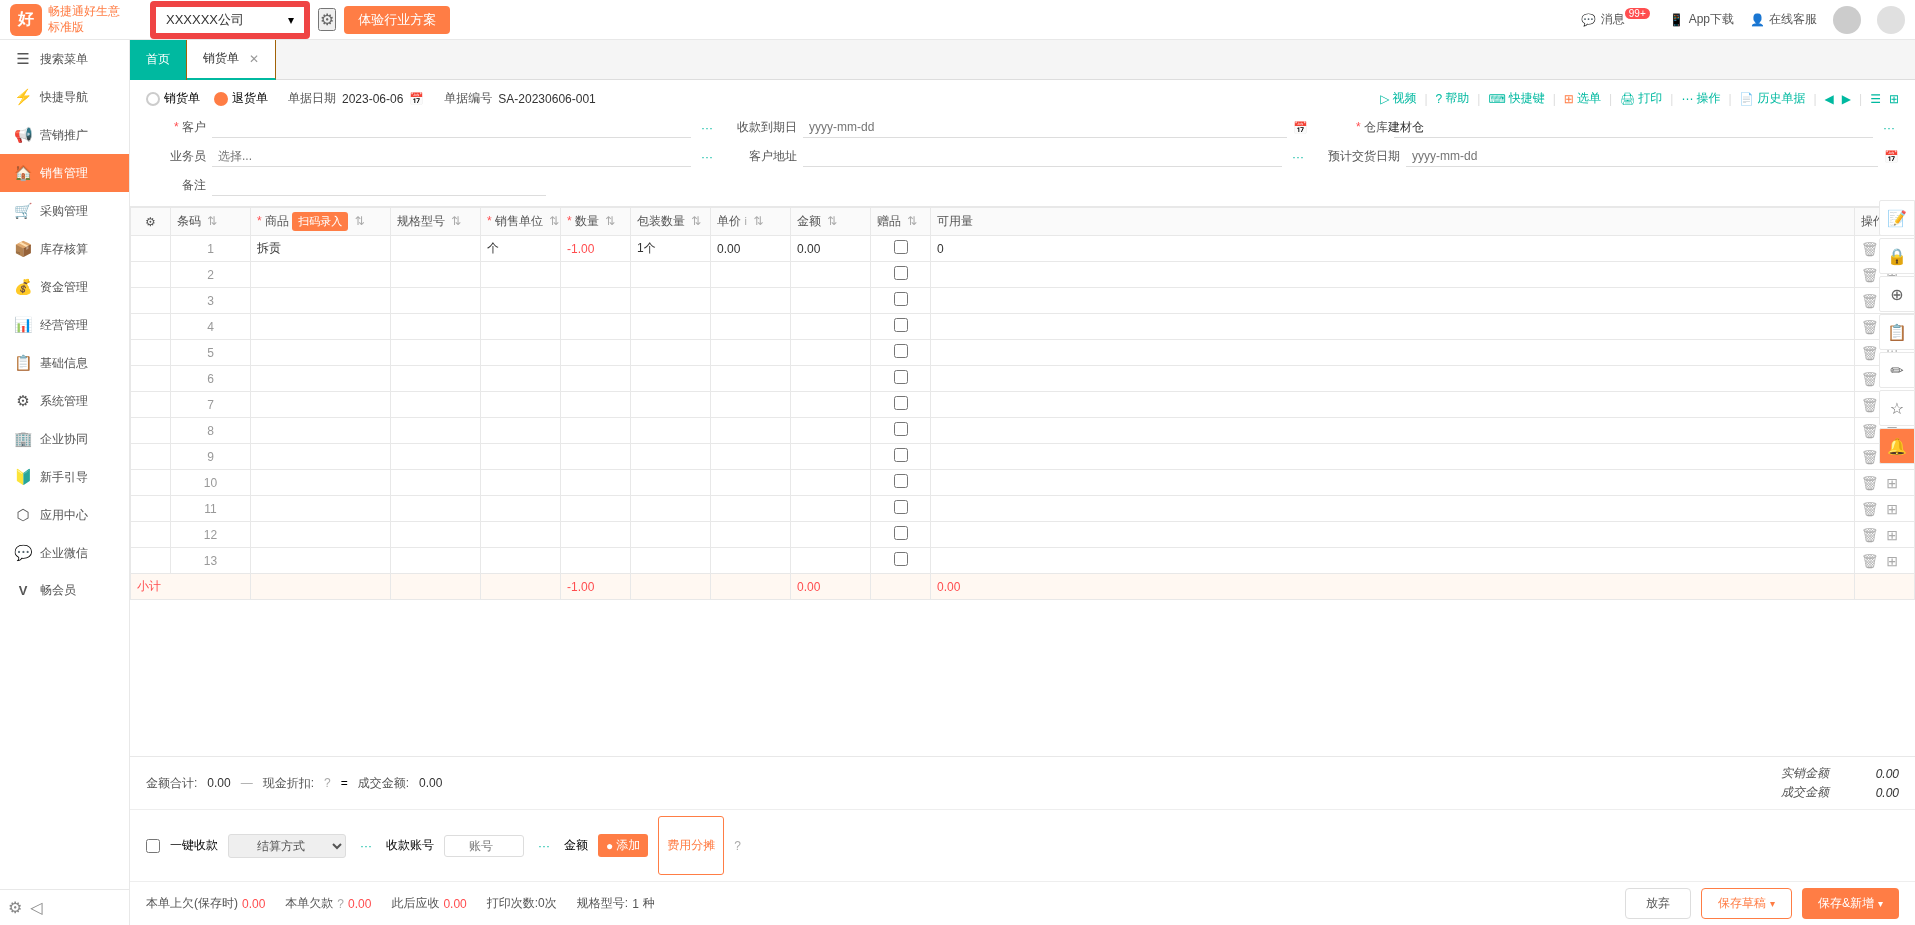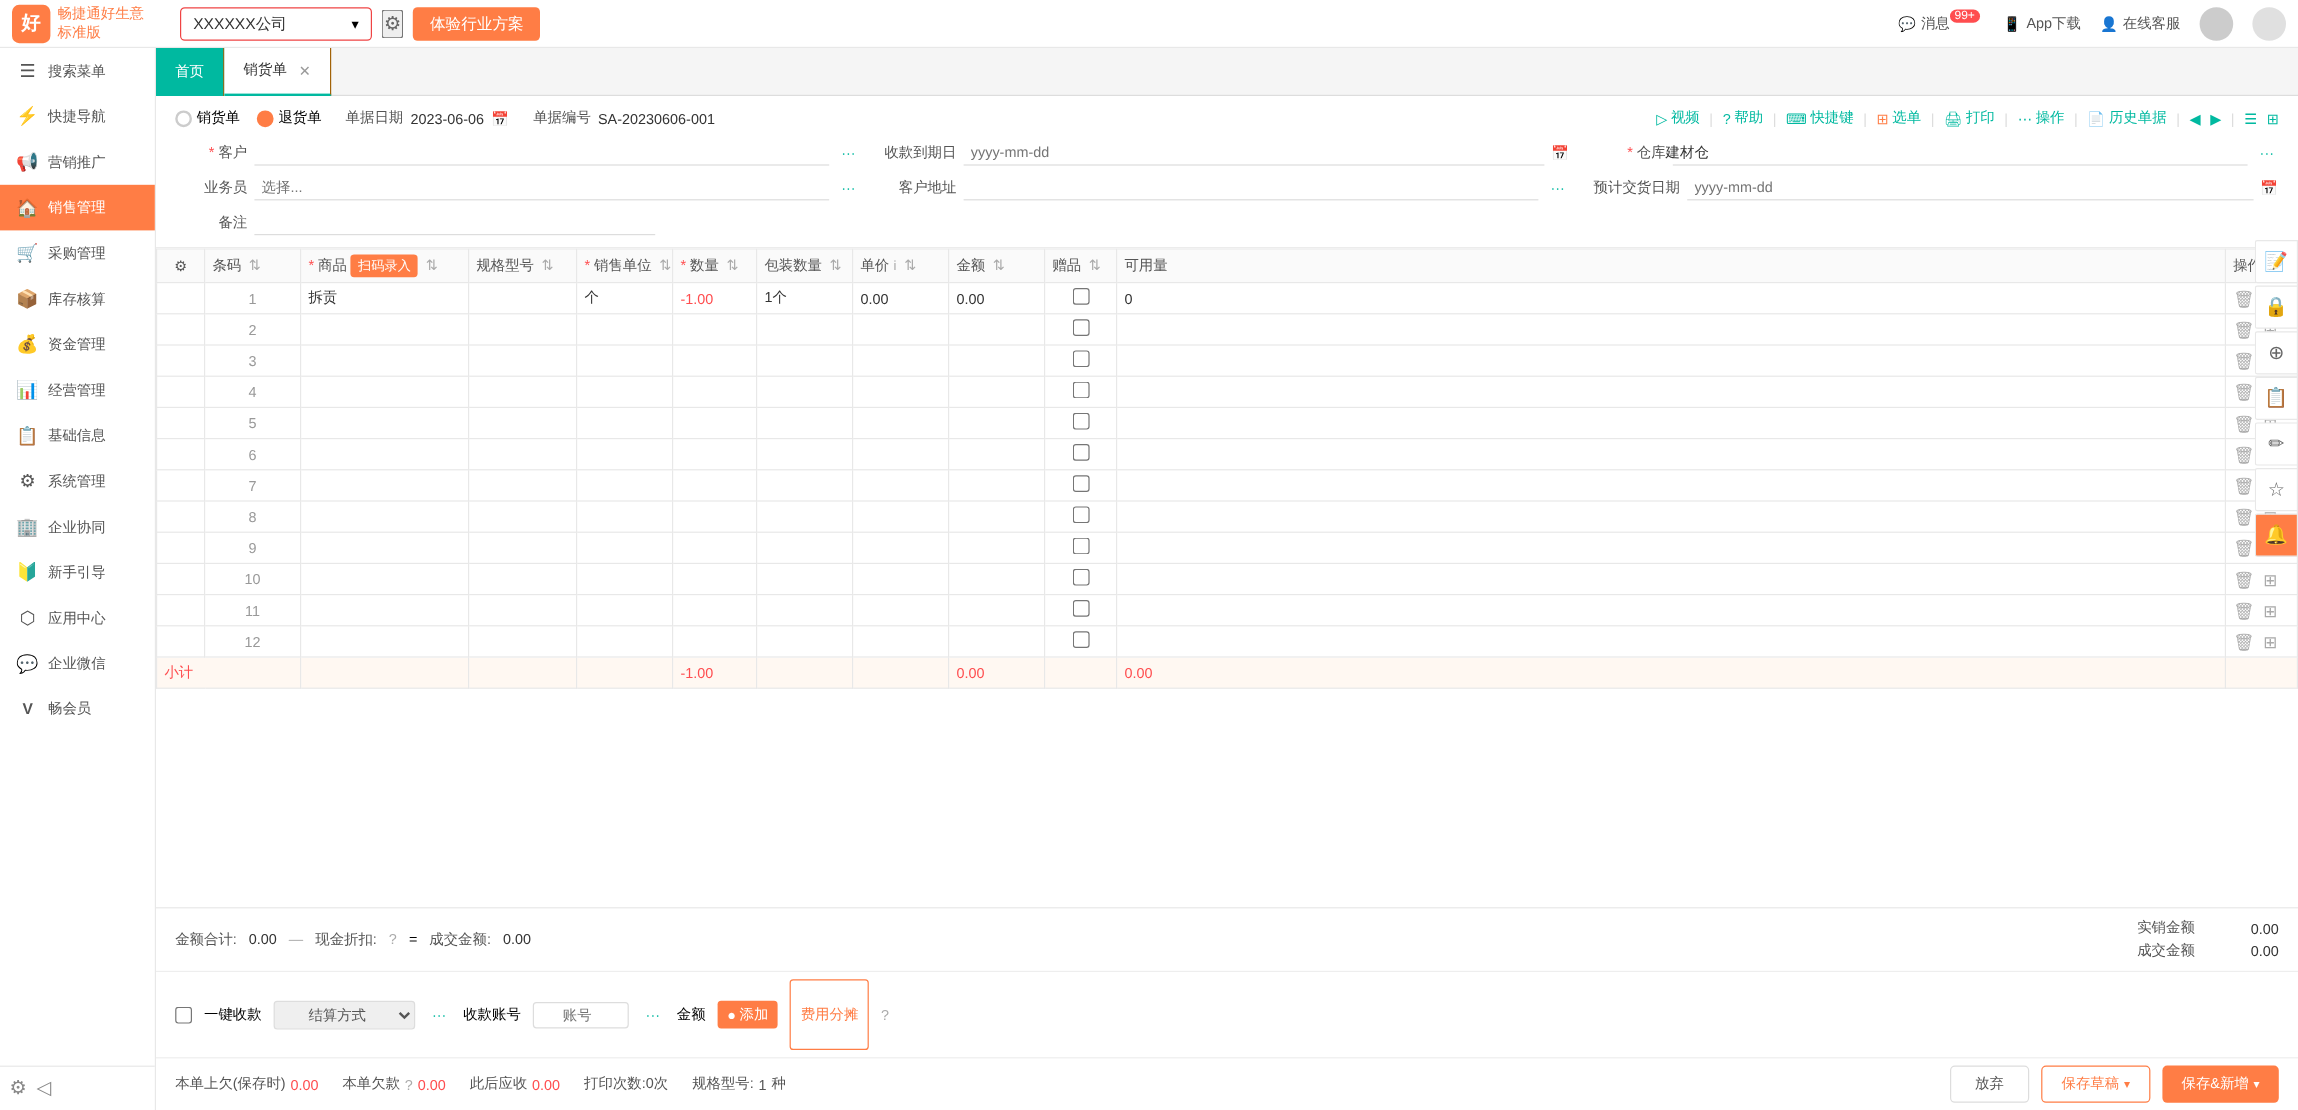--- a/index.html
+++ b/index.html
@@ -3,21 +3,21 @@
   <meta charset="utf-8">
   <style>
     * { box-sizing: border-box; margin: 0; padding: 0; font-family: 'Microsoft YaHei', Arial, sans-serif; font-size: 12px; }
     body { width: 1915px; height: 925px; overflow: hidden; background: #f0f2f5; display: flex; flex-direction: column; }
 
     
     .top-bar { height: 40px; background: #fff; display: flex; align-items: center; padding: 0 10px; border-bottom: 1px solid #e8e8e8; flex-shrink: 0; }
     .logo-area { width: 130px; display: flex; align-items: center; gap: 6px; }
     .logo-icon { width: 32px; height: 32px; background: #ff7d45; border-radius: 6px; display: flex; align-items: center; justify-content: center; color: white; font-size: 16px; font-weight: bold; }
     .logo-text { font-size: 11px; color: #ff7d45; line-height: 1.3; }
-    .company-selector { display: flex; align-items: center; gap: 4px; padding: 4px 10px; border: 1px solid #ef4444; border-radius: 4px; min-width: 160px; cursor: pointer; margin-left: 10px; }
+    .company-selector { display: flex; align-items: center; gap: 4px; padding: 4px 10px; border: 6px solid #ef4444; border-radius: 4px; min-width: 160px; cursor: pointer; margin-left: 10px; }
     .company-name { font-size: 13px; color: #333; flex: 1; }
     .trial-btn { background: #ff7d45; color: white; border: none; border-radius: 4px; padding: 5px 14px; cursor: pointer; font-size: 13px; margin-left: 8px; }
     .settings-icon-top { color: #666; font-size: 16px; margin-left: 8px; cursor: pointer; }
     .top-right { margin-left: auto; display: flex; align-items: center; gap: 16px; }
     .top-right-item { display: flex; align-items: center; gap: 4px; color: #555; cursor: pointer; font-size: 12px; }
     .badge { background: #ff4d4f; color: white; border-radius: 10px; padding: 0 4px; font-size: 10px; position: relative; top: -6px; left: -4px; }
     .avatar { width: 28px; height: 28px; background: #ccc; border-radius: 50%; }
 
     
     .main-layout { display: flex; flex: 1; overflow: hidden; }
@@ -587,20 +587,37 @@
     <td></td>
     <td></td>
     <td></td>
     <td class="checkbox-cell"><input type="checkbox" class="table-checkbox" style=""></td>
     <td></td>
     <td>
       <span class="icon-del">🗑</span>
       <span class="icon-copy">⊞</span>
     </td>
   </tr>
+            <tr>
+    <td class="gear-col"></td>
+    <td class="row-num">13</td>
+    <td></td>
+    <td></td>
+    <td></td>
+    <td></td>
+    <td></td>
+    <td></td>
+    <td></td>
+    <td class="checkbox-cell"><input type="checkbox" class="table-checkbox" style=""></td>
+    <td></td>
+    <td>
+      <span class="icon-del">🗑</span>
+      <span class="icon-copy">⊞</span>
+    </td>
+  </tr>
           </tbody>
         <tfoot>
           <tr class="subtotal-row">
             <td colspan="2">小计</td>
             <td></td>
             <td></td>
             <td></td>
             <td style="color:#ff4d4f;">-1.00</td>
             <td></td>
             <td></td>
@@ -617,21 +634,21 @@
       <div class="calc-row">
         <span class="calc-label">金额合计:</span>
         <span class="calc-value">0.00</span>
         <span class="minus-icon">—</span>
         <span class="calc-label">现金折扣:</span>
         <span class="q-icon">?</span>
         <span>=</span>
         <span class="calc-label">成交金额:</span>
         <span class="calc-value">0.00</span>
         <div style="margin-left:auto;display:flex;align-items:center;gap:8px;">
-          <div style="display:flex;flex-direction:column;align-items:flex-end;gap:2px;">
+          <div style="display:flex;flex-direction:column;align-items:flex-end;gap:2px;font-style:italic;">
             <div class="summary-line">
               <span class="summary-label">实销金额</span>
               <span class="summary-value">0.00</span>
             </div>
             <div class="summary-line">
               <span class="summary-label">成交金额</span>
               <span class="summary-value">0.00</span>
             </div>
           </div>
         </div>

